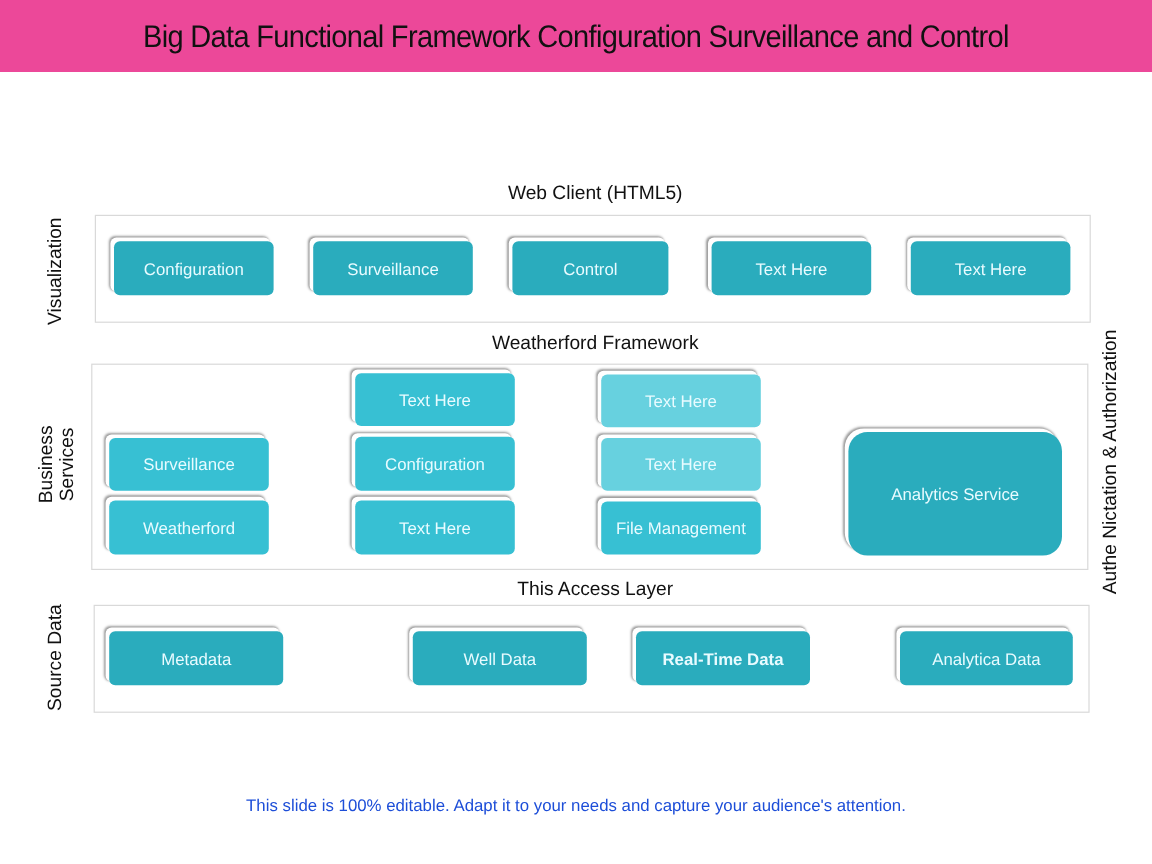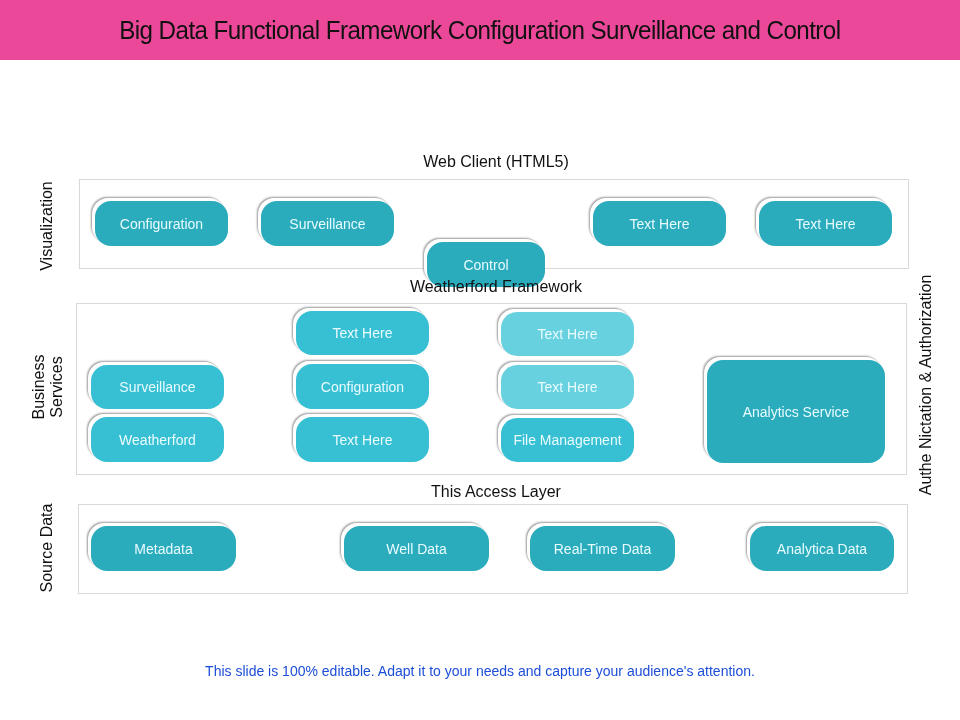--- a/index.html
+++ b/index.html
@@ -23,21 +23,21 @@
       position: absolute; border: 1px solid #d9d9d9; background: #fff;
     }
     .side-label {
       position: absolute; font-size: 16px; color: #111; white-space: nowrap;
       transform: translate(-50%, -50%) rotate(-90deg); text-align: center; line-height: 18px;
     }
 
     .box {
       position: absolute; display: flex; align-items: center; justify-content: center;
       text-align: center; color: #e8fbff; font-size: 14px; line-height: 18px;
-      border-radius: 16px;
+      border-radius: 5px;
       box-shadow: -3px -3px 0 0 #ffffff, -4px -4px 2px 0 #9a9a9a;
       cursor: pointer;
     }
     .c-dark { background: #2aacbd; }
     .c-mid  { background: #37c0d3; }
     .c-light{ background: #67d1df; }
     .box.big { border-radius: 16px; }
 
     .footer {
       position: absolute; left: 0; top: 663px; width: 960px; text-align: center;
@@ -56,21 +56,21 @@
   <div>Business</div>
   <div>Services</div>
 </div>
 <div class="side-label" style="left:47px; top:548px;">Source Data</div>
 <div class="side-label" style="left:926px; top:385px;">Authe Nictation &amp; Authorization</div>
 
 <div class="layer-title" style="left:496px; top:153px;">Web Client (HTML5)</div>
 <div class="panel" style="left:79px; top:179px; width:830px; height:90px;"></div>
 <div class="box c-dark" style="left:95px; top:201px; width:133px; height:45px;">Configuration</div>
 <div class="box c-dark" style="left:261px; top:201px; width:133px; height:45px;">Surveillance</div>
-<div class="box c-dark" style="left:427px; top:201px; width:118px; height:45px;margin-top:41px;">Control</div>
+<div class="box c-dark" style="left:427px; top:201px; width:130px; height:45px;">Control</div>
 <div class="box c-dark" style="left:593px; top:201px; width:133px; height:45px;">Text Here</div>
 <div class="box c-dark" style="left:759px; top:201px; width:133px; height:45px;">Text Here</div>
 
 <div class="layer-title" style="left:496px; top:278px;">Weatherford Framework</div>
 <div class="panel" style="left:76px; top:303px; width:831px; height:172px;"></div>
 
 <div class="box c-mid" style="left:91px; top:365px; width:133px; height:44px;">Surveillance</div>
 <div class="box c-mid" style="left:91px; top:417px; width:133px; height:45px;">Weatherford</div>
 
 <div class="box c-mid" style="left:296px; top:311px; width:133px; height:44px;">Text Here</div>
@@ -80,16 +80,16 @@
 <div class="box c-light" style="left:501px; top:312px; width:133px; height:44px;">Text Here</div>
 <div class="box c-light" style="left:501px; top:365px; width:133px; height:44px;">Text Here</div>
 <div class="box c-mid" style="left:501px; top:418px; width:133px; height:44px; padding: 0 6px;">File Management</div>
 
 <div class="box c-dark big" style="left:707px; top:360px; width:178px; height:103px;">Analytics  Service</div>
 
 <div class="layer-title" style="left:496px; top:483px;">This Access Layer</div>
 <div class="panel" style="left:78px; top:504px; width:830px; height:90px;"></div>
 <div class="box c-dark" style="left:91px; top:526px; width:145px; height:45px;">Metadata</div>
 <div class="box c-dark" style="left:310px; top:526px; width:145px; height:45px;margin-left:34px;">Well Data</div>
-<div class="box c-dark" style="left:530px; top:526px; width:145px; height:45px;">Real-Time Data</div>
+<div class="box c-dark" style="left:530px; top:526px; width:145px; height:45px;font-weight:bold;">Real-Time Data</div>
 <div class="box c-dark" style="left:750px; top:526px; width:144px; height:45px;">Analytica  Data</div>
 
 <div class="footer">This slide is 100% editable.  Adapt it to your needs and capture your audience's attention.</div>
 
 </body></html>

